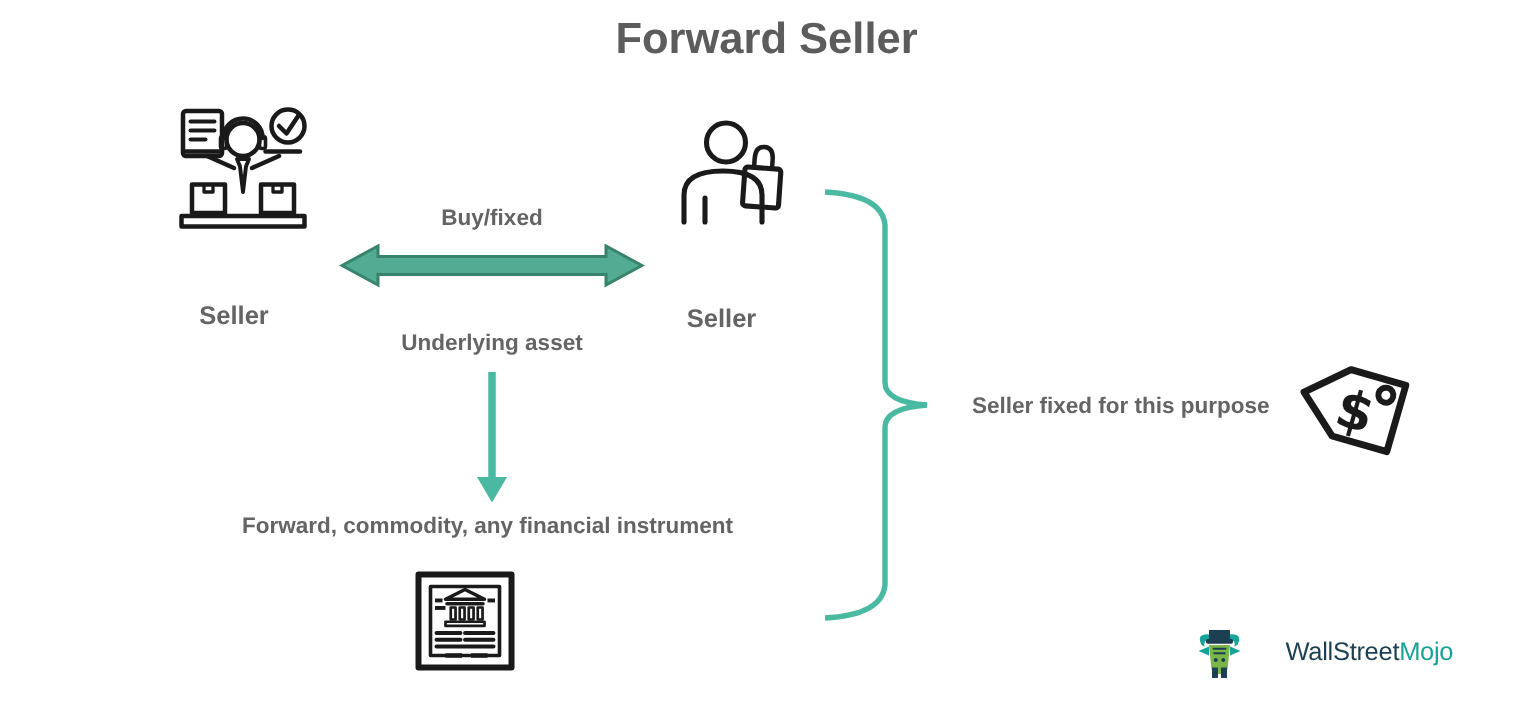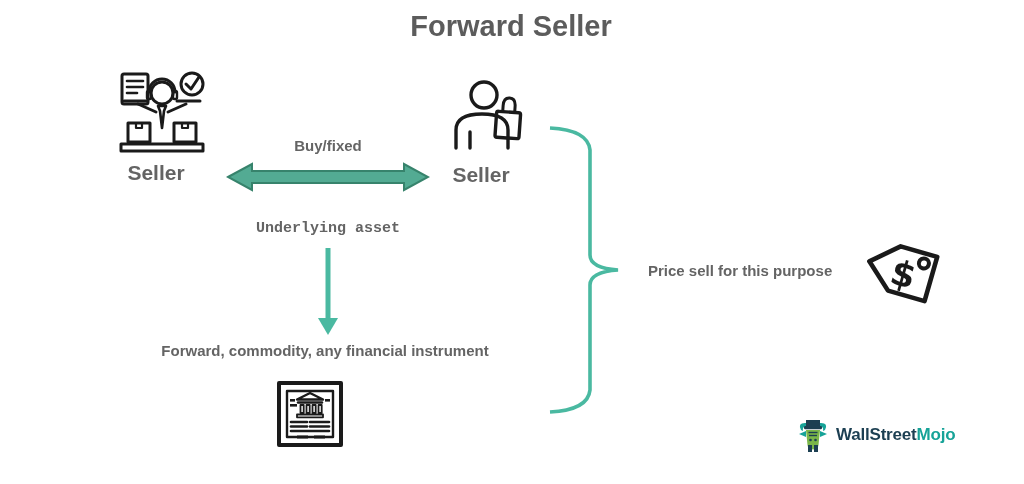--- a/index.html
+++ b/index.html
@@ -30,38 +30,39 @@
     color: var(--title_gray);
     white-space: nowrap;
   }
   .label {
     font-size: 15px;
     font-weight: bold;
     color: var(--text_gray);
     white-space: nowrap;
   }
   .node-label {
-    font-size: 21px;
+    font-size: 17px;
     font-weight: bold;
     color: var(--text_gray);
     white-space: nowrap;
+    margin-top: 40px;
   }
   svg { display:block; }
   .ink { stroke: var(--icon_black); fill: none; stroke-linecap: round; stroke-linejoin: round; }
   .ink-fill { fill: var(--icon_black); stroke: none; }
   .teal-line { stroke: var(--teal); fill: none; }
   .teal-fill { fill: var(--teal); stroke: none; }
   .blockarrow { fill: var(--arrow_fill); stroke: var(--arrow_border); }
   .tag-dollar {
     font-family: "DejaVu Sans", sans-serif;
     font-size: 35px;
     font-weight: bold;
     fill: var(--icon_black);
   }
-  .logo-text { font-size: 17px; font-weight: bold; white-space: nowrap; letter-spacing: -0.2px; }
+  .logo-text { font-size: 17px; font-weight: normal; white-space: nowrap; letter-spacing: -0.2px; margin-left: 21px; }
   .logo-primary { color: var(--logo_dark); }
   .logo-secondary { color: var(--logo_teal); }
 </style>
 </head>
 <body>
 
 <div class="canvas">
 
   <div class="abs title center-x" style="left:511px; top:10px;">Forward Seller</div>
 
@@ -112,21 +113,21 @@
       <path class="ink" d="M10,72 V54 Q10,38 36,38 Q62,38 62,54 V72" stroke-width="3.4"></path>
       <path class="ink" d="M24,56 V72" stroke-width="3.4"></path>
       <g transform="rotate(4 62 46)">
         <rect x="50" y="36" width="24" height="26" rx="2" fill="#ffffff" class="ink" stroke="var(--icon_black)" stroke-width="3.4"></rect>
         <path class="ink" d="M56,36 V30 Q56,22 62,22 Q68,22 68,30 V36" stroke-width="3"></path>
       </g>
     </svg>
   </div>
   <div class="abs node-label center-x" style="left:481px; top:163px;">Seller</div>
 
-  <div class="abs label center-x" style="left:328px; top:220px;font-family:Liberation Mono, monospace;">Underlying asset</div>
+  <div class="abs label center-x" style="left:328px; top:220px;">Underlying asset</div>
 
   <div class="abs" style="left:316px; top:246px;">
     <svg width="24" height="92" viewBox="0 0 24 92">
       <line class="teal-line" x1="12" y1="2" x2="12" y2="74" stroke-width="5"></line>
       <polygon class="teal-fill" points="2,72 22,72 12,89"></polygon>
     </svg>
   </div>
 
   <div class="abs label center-x" style="left:325px; top:342px;">Forward, commodity, any financial instrument</div>
 
@@ -157,21 +158,21 @@
       <rect class="ink-fill" x="38" y="55.5" width="11" height="3"></rect>
     </svg>
   </div>
 
   <div class="abs" style="left:540px; top:120px;">
     <svg width="100" height="300" viewBox="0 0 100 300">
       <path class="teal-line" stroke-width="3.6" d="M10,8 Q48,10 50,30 L50,135 Q50,148 78,150 Q50,152 50,165 L50,270 Q48,290 10,292"></path>
     </svg>
   </div>
 
-  <div class="abs label" style="left:648px; top:262px;">Price sell for this purpose</div>
+  <div class="abs label" style="left:648px; top:262px;">Seller fixed for this purpose</div>
 
   <div class="abs" style="left:860px; top:228px;">
     <svg width="88" height="88" viewBox="0 0 88 88">
       <g transform="rotate(16 43 43)">
         <path class="ink" d="M8,43 L34,20 H72 V66 H34 Z" stroke-width="4.6"></path>
         <circle class="ink" cx="61" cy="30" r="5" stroke-width="4"></circle>
         <text class="tag-dollar" x="32" y="58">$</text>
       </g>
     </svg>
   </div>

